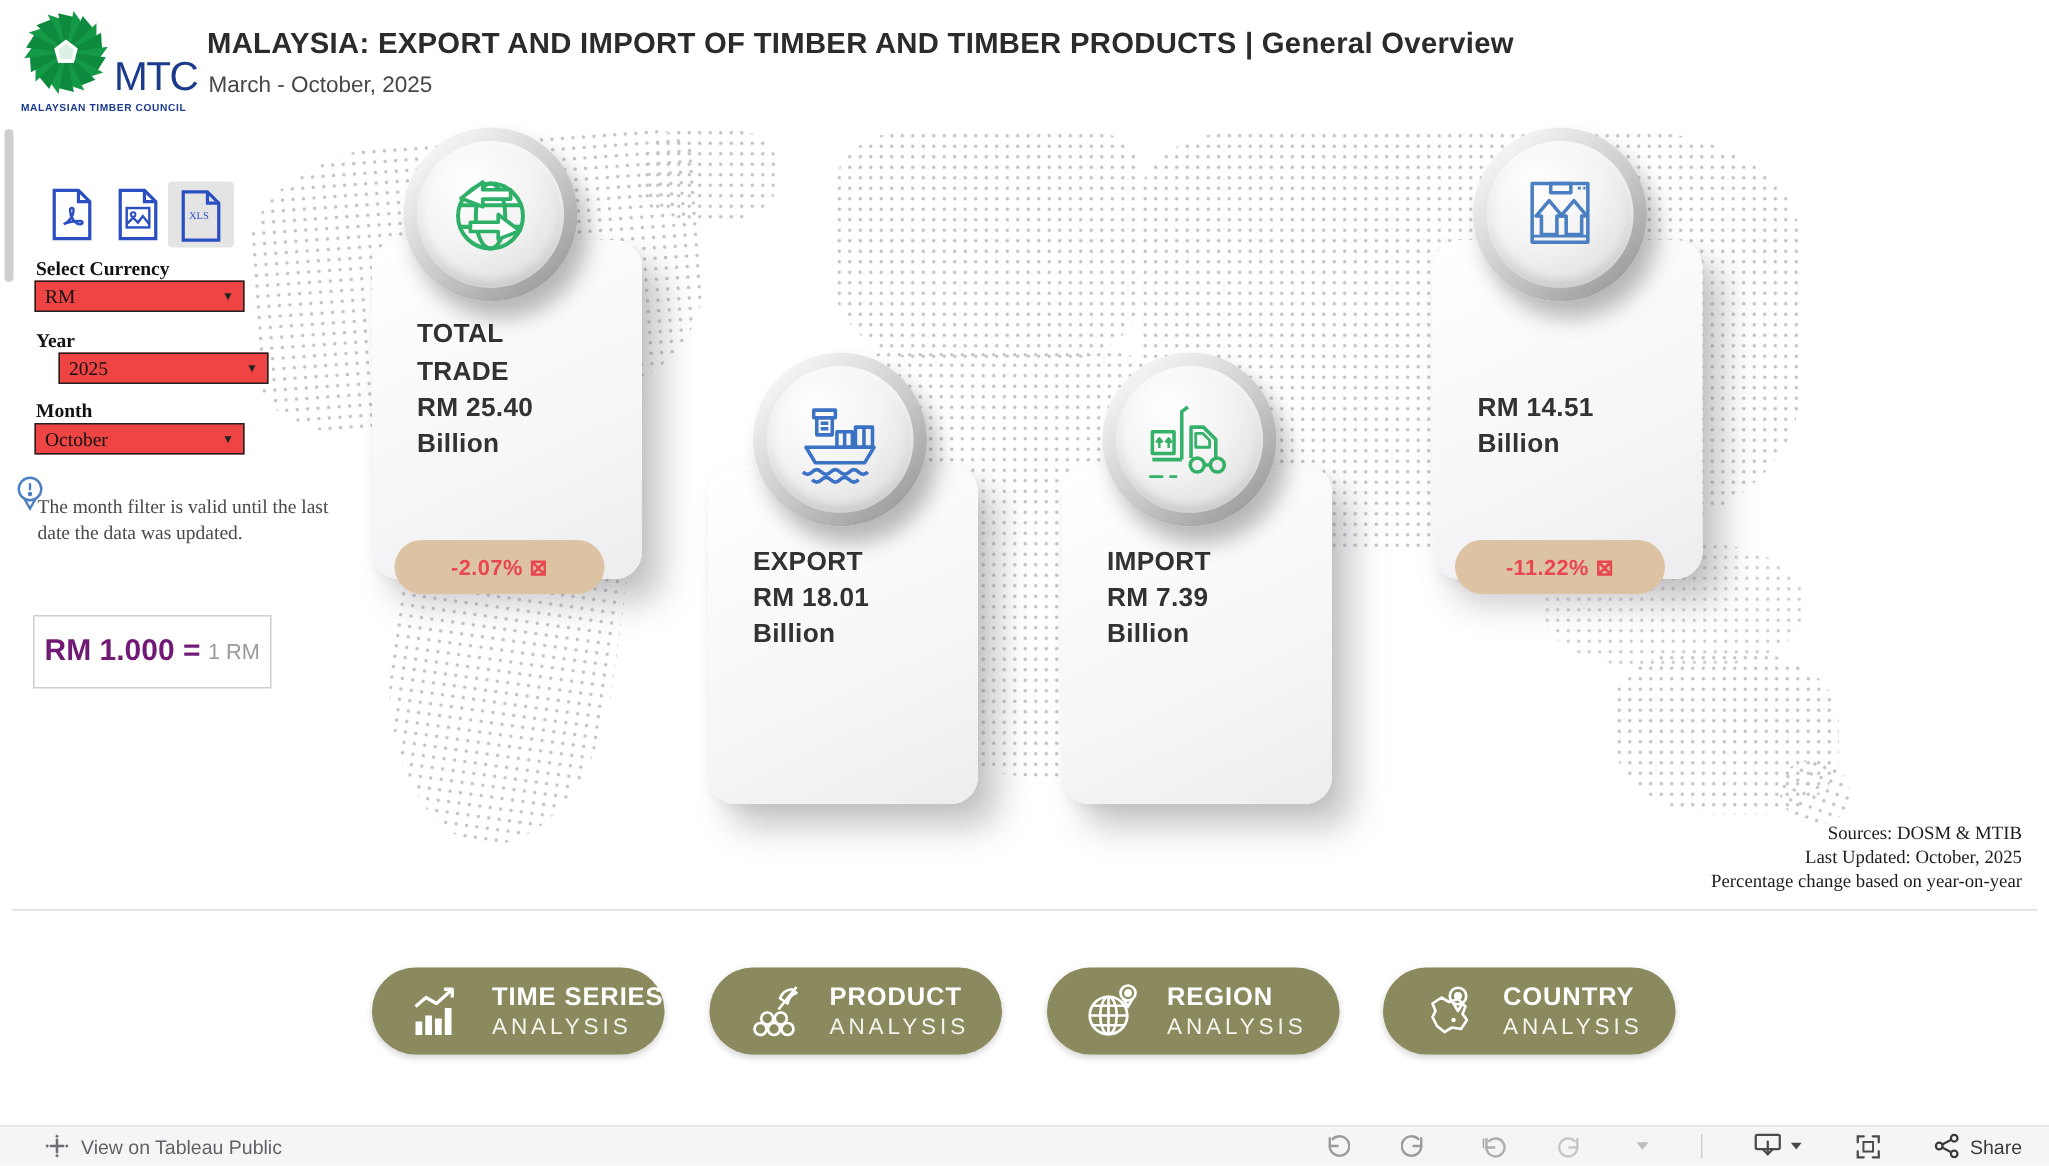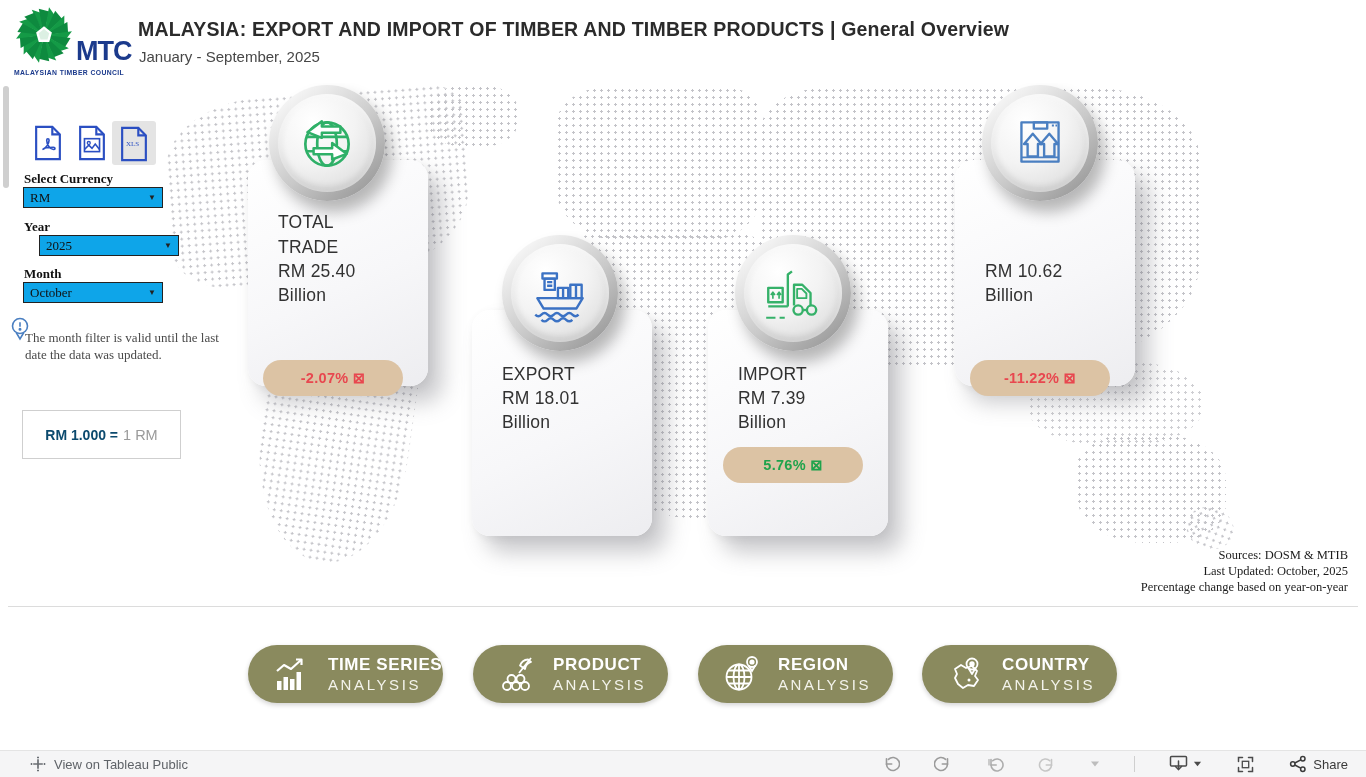--- a/index.html
+++ b/index.html
@@ -9,61 +9,61 @@
     overflow: hidden;
     background: #ffffff;
     font-family: "Liberation Sans", sans-serif;
     color: #2f2f2f;
   }
 
   
   .header { position:absolute; left:0; top:0; width:1366px; height:83px; background:#fff; }
   .logo-wrap { position:absolute; left:14px; top:6px; width:120px; height:72px; }
   .logo-pinwheel { position:absolute; left:2px; top:0; }
-  .logo-brand { position:absolute; left:62px; top:30px; font-size:27px; font-weight:700; color:#1b3a8c; letter-spacing:-1px; }
+  .logo-brand { position:absolute; left:62px; top:30px; font-size:27px; font-weight:400; color:#1b3a8c; letter-spacing:-1px; }
   .logo-caption { position:absolute; left:0px; top:63px; width:120px; font-size:6.8px; font-weight:700; color:#1b3a8c; letter-spacing:0.4px; white-space:nowrap; }
   .page-title { position:absolute; left:138px; top:18px; font-size:19.5px; font-weight:600; color:#2b2b2b; letter-spacing:0.2px; }
   .page-subtitle { position:absolute; left:139px; top:48px; font-size:15px; font-weight:500; color:#474747; }
 
   
   .dashboard { position:absolute; left:8px; top:83px; width:1350px; height:524px; background:#fff; border-bottom:1px solid #dcdcdc; overflow:hidden; }
   .scroll-thumb { position:absolute; left:3px; top:86px; width:6px; height:102px; background:#cfcfcf; border-radius:3px; z-index:50; }
 
   .dots { position:absolute;
     background-image: radial-gradient(circle, #c3c3c8 1.05px, transparent 1.35px);
     background-size: 7px 7px; z-index:1; }
 
   
   .file-icon { position:absolute; width:30px; height:38px; }
   .xls-box { position:absolute; left:104px; top:38px; width:44px; height:44px; background:#e4e4e4; border-radius:3px; z-index:2; }
   .xls-label { position:absolute; left:6px; top:14px; font-size:7px; font-weight:400; color:#2b4fc2; font-family:"Liberation Serif", serif; }
   .filter-label { position:absolute; font-size:13px; font-weight:700; color:#111; font-family:"Liberation Serif", serif; z-index:3;}
-  .dropdown { position:absolute; width:140px; height:21px; border:1.5px solid #222; background:#0ea5e9;
+  .dropdown { position:absolute; width:140px; height:21px; border:1.5px solid #222; background:#ef4444;
     display:flex; align-items:center; justify-content:space-between; padding:0 6px; z-index:3; cursor:pointer; }
   .dropdown .val { font-size:13px; color:#111; font-family:"Liberation Serif", serif; }
   .dropdown .caret { font-size:8px; color:#222; }
   .note-text { position:absolute; left:17px; top:247px; width:200px; font-size:13px; line-height:16.5px; color:#4a4a4a; font-family:"Liberation Serif", serif; z-index:3;}
   .conv-box { position:absolute; left:14px; top:327px; width:159px; height:49px; border:1px solid #cfcfcf; background:#fff;
     display:flex; align-items:center; justify-content:center; gap:5px; z-index:3; }
-  .conv-bold { font-size:14px; font-weight:700; color:#0c4a6e; }
+  .conv-bold { font-size:20px; font-weight:700; color:#701a75; }
   .conv-light { font-size:14.5px; color:#9a9a9a; }
 
   
   .card { position:absolute; width:180px; height:226px; border-radius:18px; z-index:10;
     background:linear-gradient(155deg,#ffffff 0%,#f7f7f9 55%,#ededf0 100%);
     box-shadow:14px 16px 22px rgba(110,110,118,0.38), 2px 3px 8px rgba(0,0,0,0.06); }
   .medallion { position:absolute; width:116px; height:116px; border-radius:50%; z-index:12;
     background:linear-gradient(140deg,#fbfbfb 8%,#c9c9c9 55%,#8d8d8d 100%);
     box-shadow:7px 11px 15px rgba(0,0,0,0.28);
     display:flex; align-items:center; justify-content:center; }
   .medallion::before { content:""; position:absolute; inset:9px; border-radius:50%;
     background:radial-gradient(circle at 35% 28%, #ffffff 0%, #f3f3f3 45%, #d4d4d4 100%);
     box-shadow:inset 0 2px 6px rgba(255,255,255,0.9), inset 0 -3px 8px rgba(0,0,0,0.16); }
   .medallion svg { position:relative; z-index:1; }
-  .card-text { position:absolute; left:30px; font-size:17.5px; line-height:24.5px; font-weight:400; color:#323232; letter-spacing:0.2px; }
+  .card-text { position:absolute; left:30px; font-size:17.5px; line-height:24.5px; font-weight:700; color:#323232; letter-spacing:0.2px; }
   .card-title { max-width:112px; }
   .badge { position:absolute; left:15px; width:140px; height:36px; border-radius:18px; background:#dcc3a4;
     display:flex; align-items:center; justify-content:center; font-size:14.5px; font-weight:700; letter-spacing:0.3px; }
   .badge.negative { color:#e8474f;margin-top:36px; }
   .badge.positive { color:#1fa34c; }
 
   .footnotes { position:absolute; right:10px; top:464px; text-align:right; font-size:12.5px; line-height:16px; color:#1c1c1c;
     font-family:"Liberation Serif", serif; z-index:11; }
 
   
@@ -105,21 +105,21 @@
         <use href="#wedge" transform="rotate(288 32 32)"></use>
         <use href="#wedge" transform="rotate(324 32 32)"></use>
         <polygon points="32,22 41,29 38,40 26,40 23,29" fill="#ffffff"></polygon>
         <polygon points="32,25 38,30 36,37 28,37 26,30" fill="#149a46" opacity="0.15"></polygon>
       </g>
     </svg>
     <div class="logo-brand">MTC</div>
     <div class="logo-caption">MALAYSIAN TIMBER COUNCIL</div>
   </div>
   <div class="page-title">MALAYSIA: EXPORT AND IMPORT OF TIMBER AND TIMBER PRODUCTS | General Overview</div>
-  <div class="page-subtitle">January - September, 2025</div>
+  <div class="page-subtitle">March - October, 2025</div>
 </div>
 
 <div class="scroll-thumb"></div>
 
 <div class="dashboard">
 
   <div>
     <div class="dots" style="left:160px; top:10px; width:300px; height:190px; border-radius:35% 12% 45% 22%; transform:rotate(-4deg);"></div>
     <div class="dots" style="left:420px; top:2px; width:90px; height:62px; border-radius:40%;"></div>
     <div class="dots" style="left:252px; top:235px; width:150px; height:245px; border-radius:45% 25% 55% 60%; transform:rotate(8deg);"></div>
@@ -225,38 +225,37 @@
       <path d="M35 27v10M47.5 24v13"></path>
       <path d="M8 53q3 3 6 0t6 0t6 0t6 0t6 0t6 0t6 0"></path>
       <path d="M14 58q3 3 6 0t6 0t6 0t6 0t6 0"></path>
     </svg>
   </div>
 
   <div class="card" style="left:700px; top:227px;">
     <div class="card-text card-title" style="top:52px;">IMPORT</div>
     <div class="card-text" style="top:76px;">RM 7.39</div>
     <div class="card-text" style="top:100px;">Billion</div>
-    <div class="badge positive" style="top:137px;">5.76% ⊠</div>
   </div>
   <div class="medallion" style="left:727px; top:152px;">
     <svg width="66" height="66" viewBox="0 0 64 64" fill="none" stroke="#35b169" stroke-width="2.3" stroke-linejoin="round">
       <rect x="8" y="27" width="14" height="14"></rect>
       <path d="M12.5 37.5v-5.5m-2 2l2-2.8 2 2.8M18.5 37.5v-5.5m-2 2l2-2.8 2 2.8" stroke-width="1.6"></path>
       <path d="M8 45h19M27 45V14l4-3"></path>
       <path d="M33 44V24h8l8 8v12"></path>
       <path d="M36 28h4.5l4.5 4.5V37h-9z" stroke-width="1.8"></path>
       <circle cx="37" cy="48.5" r="4.5"></circle>
       <circle cx="50" cy="48.5" r="4.5"></circle>
       <path d="M41.5 48.5h4"></path>
       <path d="M6 56h9M19 56h5" stroke-width="1.8"></path>
     </svg>
   </div>
 
   <div class="card" style="left:947px; top:77px;">
-    <div class="card-text" style="top:99px;">RM 10.62</div>
+    <div class="card-text" style="top:99px;">RM 14.51</div>
     <div class="card-text" style="top:123px;">Billion</div>
     <div class="badge negative" style="top:164px;">-11.22% ⊠</div>
   </div>
   <div class="medallion" style="left:974px; top:2px;">
     <svg width="66" height="66" viewBox="0 0 64 64" fill="none" stroke="#4a7fc1" stroke-width="2.3" stroke-linejoin="round">
       <rect x="14" y="12" width="36" height="38"></rect>
       <rect x="26" y="12" width="13" height="6"></rect>
       <path d="M43.5 15h2M47 15h1.5" stroke-width="1.8"></path>
       <path d="M20 45V33h-3.5l8.5-10 8.5 10H30v12z"></path>
       <path d="M36 45V33h-3.5l8.5-10 8.5 10H46v12z"></path>

